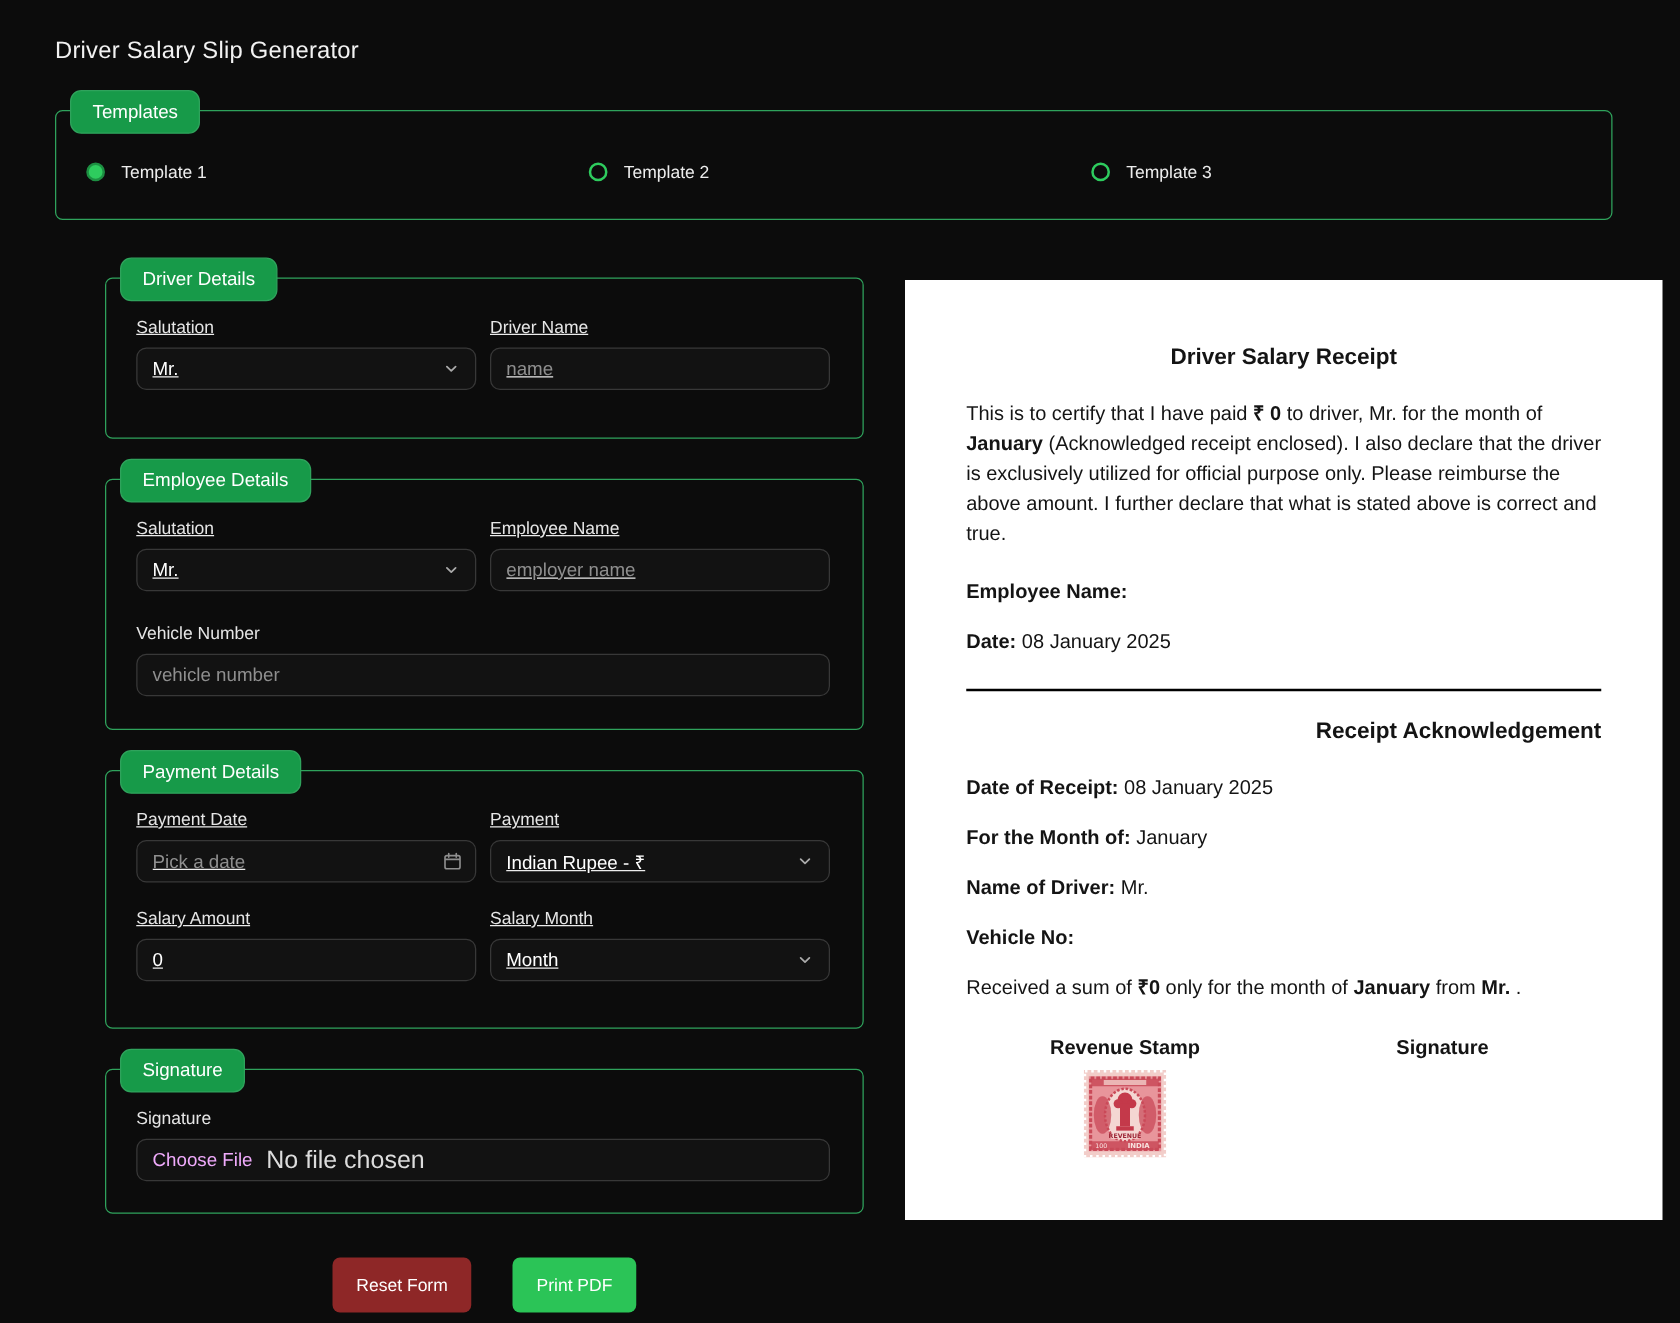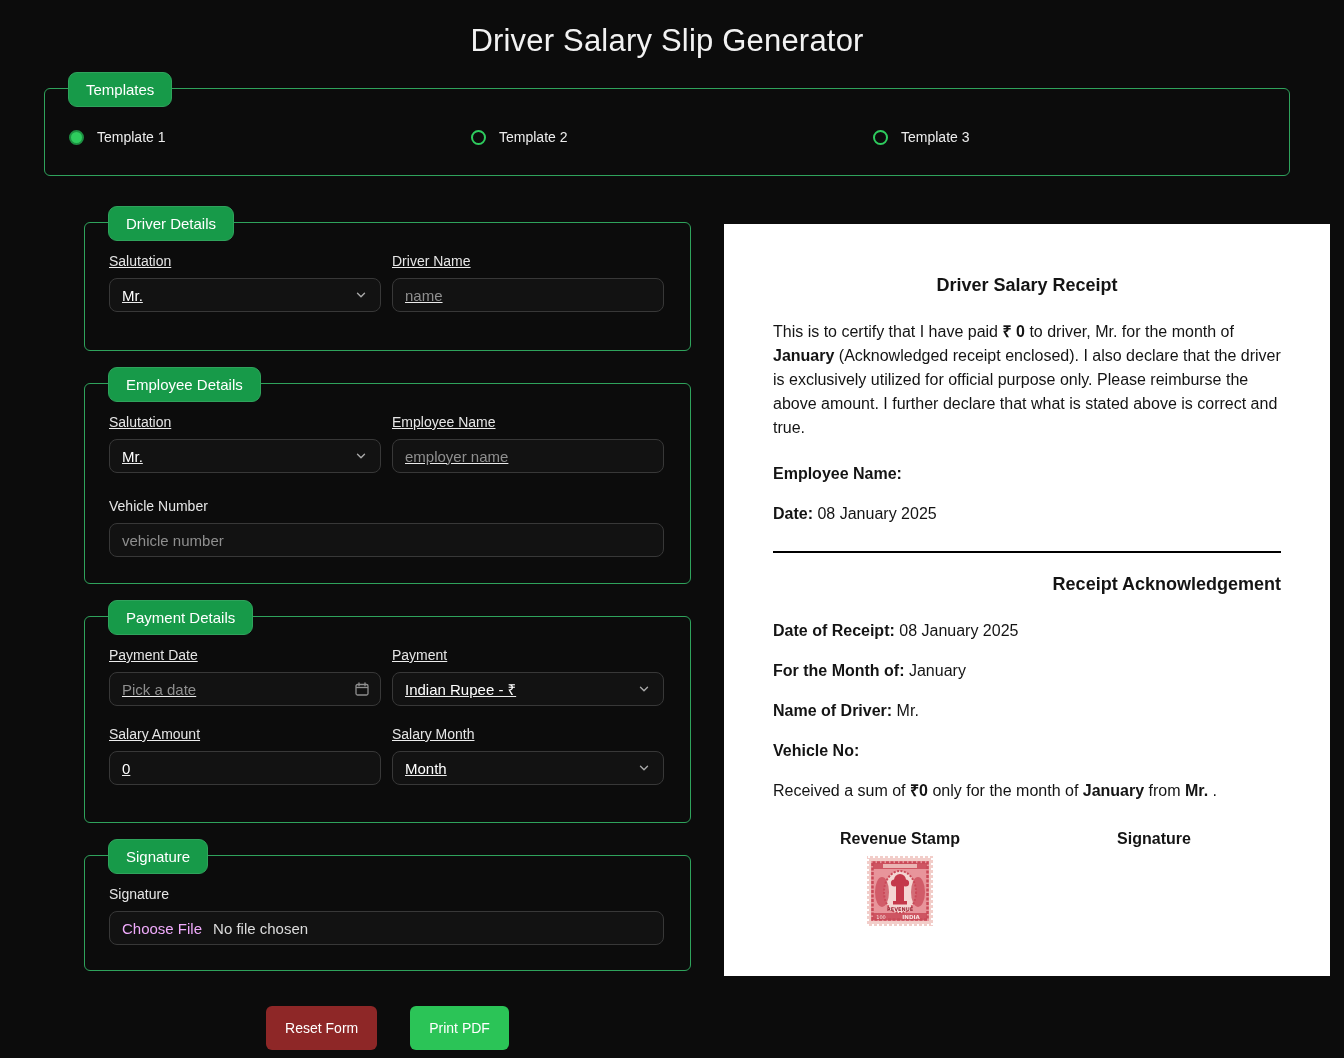--- a/index.html
+++ b/index.html
@@ -8,34 +8,33 @@
     width:1344px; height:1058px;
     background:#0c0c0c;
     color:#ececec;
     font-family:"Liberation Sans", sans-serif;
     overflow:hidden;
   }
   .page { padding:0 54px 0 44px; }
 
   h1.app-title {
     margin:0; padding:24px 0 0;
-    text-align:center;
-    font-size:31px; font-weight:500; letter-spacing:.2px;
+    font-size:19px; font-weight:500; letter-spacing:.2px;
     color:#f2f2f2; line-height:33px;
   }
 
   
   .fieldset {
     position:relative;
     border:1px solid #2fa35c;
     border-radius:6px;
     background:transparent;
   }
   .badge {
-    position:absolute; top:-17px; left:23px;
+    position:absolute; top:-17px; left:11px;
     background:#179a49; color:#fff;
     font-size:15px; line-height:15px;
     padding:9px 17px;
     border:1px solid #2fa35c;
     border-radius:9px;
     white-space:nowrap;
   }
 
   
   .templates { margin-top:31px; }
@@ -91,21 +90,21 @@
 
   .input-wrap { position:relative; }
   .input-wrap .icon-right {
     position:absolute; right:11px; top:50%; transform:translateY(-50%);
     display:flex; pointer-events:none;
   }
   .input-wrap input { padding-right:34px; }
 
   .file-box { cursor:pointer; gap:11px; color:#e8e8e8; }
   .file-box .file-btn { font-size:15px; color:#f0abfc; }
-  .file-box .file-status { font-size:15px; color:#dcdcdc; }
+  .file-box .file-status { font-size:20px; color:#dcdcdc; }
 
   
   .actions {
     display:flex; justify-content:center; gap:33px;
     margin-top:35px; width:607px;
   }
   .btn {
     height:44px; border:none; border-radius:6px;
     font-size:14px; font-family:"Liberation Sans", sans-serif;
     color:#fff; padding:0 19px; cursor:pointer;

